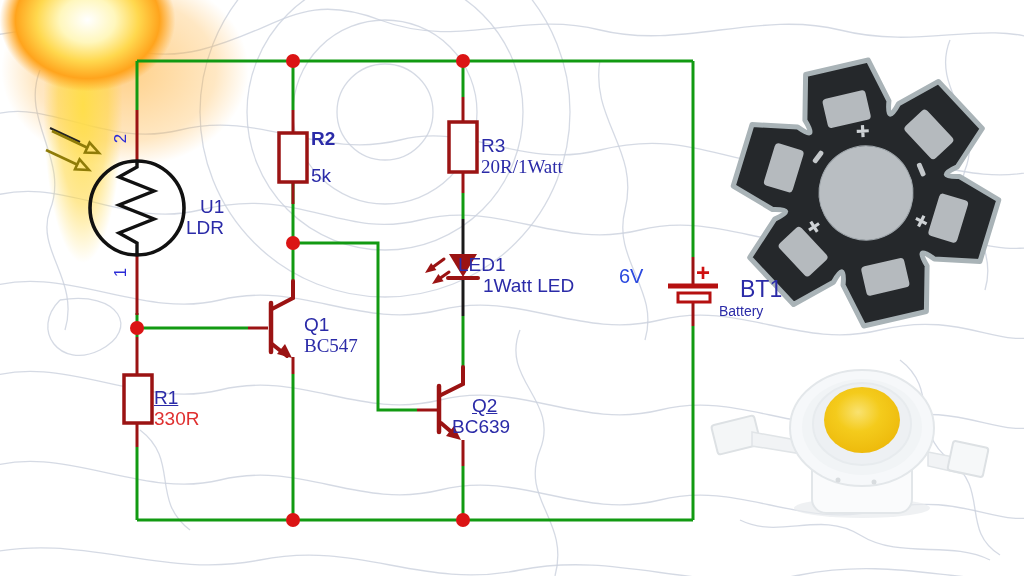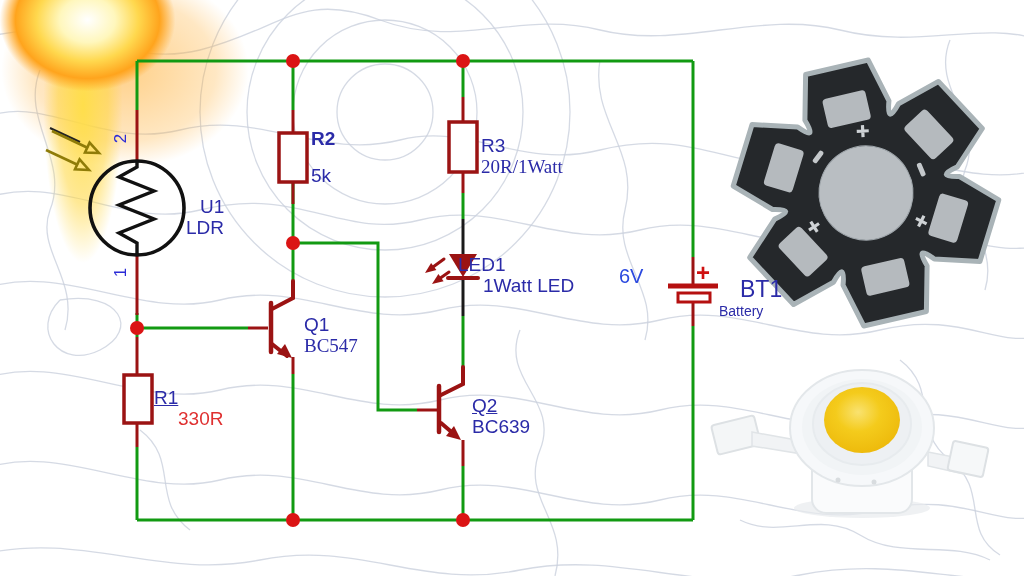--- a/index.html
+++ b/index.html
@@ -15,21 +15,21 @@
   }
   .glow-core{
     position:absolute;left:-5px;top:-55px;width:185px;height:150px;
     background:radial-gradient(closest-side, #ffffff 0%, #fff7bd 30%, #ffd84e 55%, #ffa41d 78%, rgba(255,164,29,0) 95%);
   }
   .glow-beam{
     position:absolute;left:28px;top:30px;width:110px;height:420px;
     background:radial-gradient(ellipse 50% 52% at 50% 18%, rgba(255,222,70,.95), rgba(255,214,60,.55) 45%, rgba(255,214,60,0) 72%);
   }
   .lbl{position:absolute;font-size:19px;line-height:21px;color:var(--label_blue,#2b2ba8);white-space:nowrap;}
-  .lbl-red{color:var(--value_red,#df3030);padding-left:24px;}
+  .lbl-red{color:var(--value_red,#df3030);}
   .lbl-volt{font-size:20px;line-height:28px;color:var(--voltage_blue,#2b49df);}
   .lbl-pin{
     position:absolute;font-size:17px;line-height:17px;color:var(--pin_blue,#2b2bd6);
     transform:rotate(-90deg);transform-origin:center center;width:20px;text-align:center;
   }
   svg{display:block;}
   .contour{stroke:#cbd1dd;stroke-width:1.3;fill:none;opacity:.8;}
   .wg{stroke:var(--wire_green,#129a12);stroke-width:3;fill:none;}
   .wr{stroke:var(--comp_red,#9b1313);stroke-width:3;fill:none;}
   .wk{stroke:var(--black_wire,#1a1a1a);stroke-width:3;fill:none;}
@@ -228,21 +228,21 @@
   <div class="lbl" style="left:481px;top:135px;text-align:right;">R3</div>
   <div class="lbl" style="left:481px;top:156px;font-family:Liberation Serif, serif;">20R/1Watt</div>
 
   <div class="lbl" style="left:458px;top:254px;">LED1</div>
   <div class="lbl" style="left:483px;top:275px;">1Watt LED</div>
 
   <div class="lbl" style="left:304px;top:314px;">Q1</div>
   <div class="lbl" style="left:304px;top:335px;font-family:Liberation Serif, serif;">BC547</div>
 
   <div class="lbl" style="left:472px;top:395px;text-decoration:underline;">Q2</div>
-  <div class="lbl" style="left:472px;top:416px;">BC639</div>
+  <div class="lbl" style="left:452px;top:416px;">BC639</div>
 
   <div class="lbl" style="left:154px;top:387px;text-decoration:underline;">R1</div>
   <div class="lbl lbl-red" style="left:154px;top:408px;">330R</div>
 
   <div class="lbl lbl-volt" style="left:619px;top:262px;">6V</div>
   <div class="lbl" style="left:740px;top:279px;font-size:23px;">BT1</div>
   <div class="lbl" style="left:719px;top:301px;font-size:14px;">Battery</div>
 
 </div>
 

